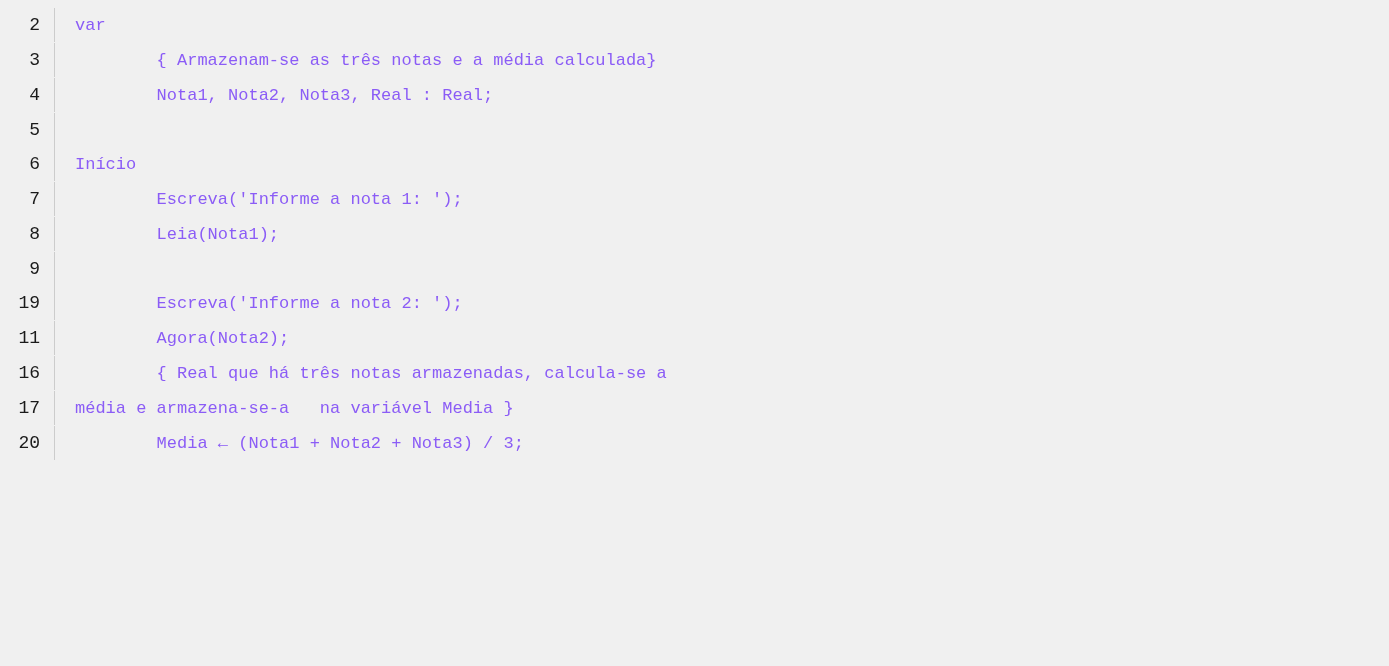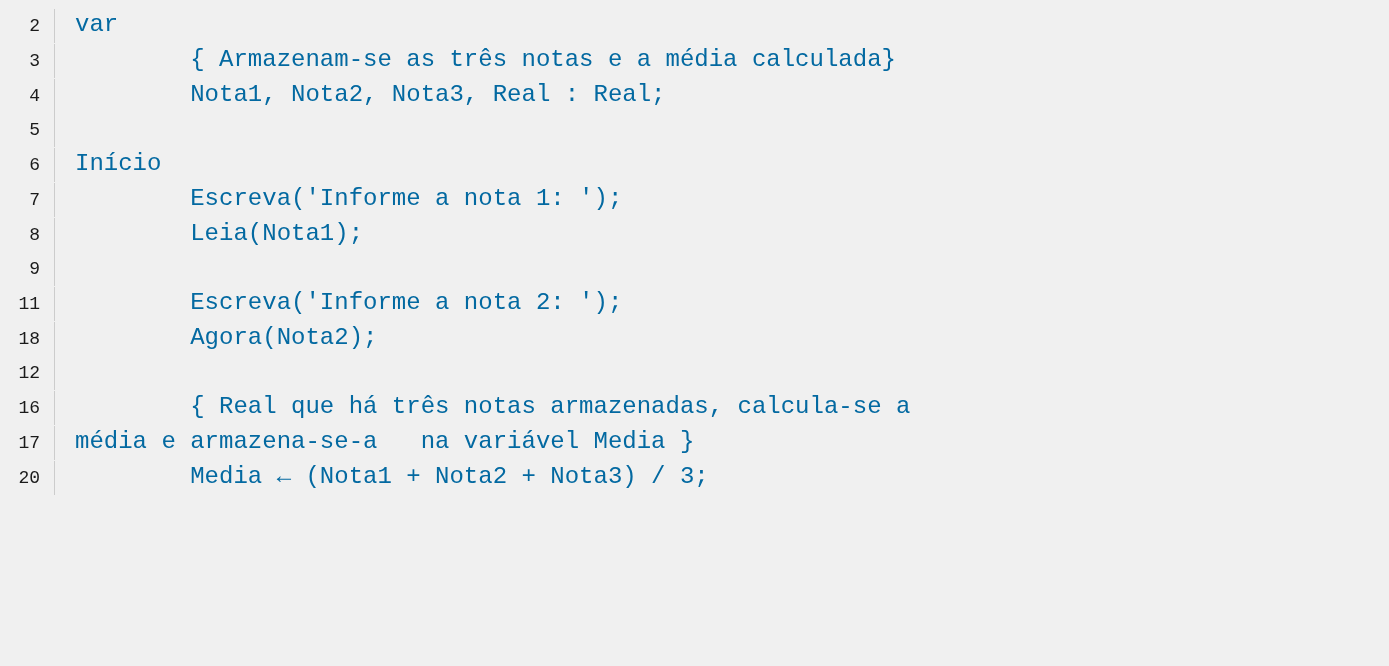--- a/index.html
+++ b/index.html
@@ -53,22 +53,22 @@
       color: #1a1a1a;
       font-family: 'Courier New', Courier, monospace;
       font-size: 18px;
       user-select: none;
       border-right: 1px solid #ccc;
     }
 
     .line-content {
       padding-left: 20px;
       font-family: 'Courier New', Courier, monospace;
-      font-size: 24px;
-      color: #0369a1;
+      font-size: 17px;
+      color: #8b5cf6;
       white-space: pre;
       flex: 1;
     }
 
     @keyframes blink {
       50% { opacity: 0; }
     }
   </style>
 </head>
 <body>
@@ -101,30 +101,26 @@
       </div>
       <div class="code-line">
         <div class="line-number">8</div>
         <div class="line-content">        Leia(Nota1);</div>
       </div>
       <div class="code-line">
         <div class="line-number">9</div>
         <div class="line-content"></div>
       </div>
       <div class="code-line">
-        <div class="line-number">11</div>
+        <div class="line-number">19</div>
         <div class="line-content">        Escreva('Informe a nota 2: ');</div>
       </div>
       <div class="code-line">
-        <div class="line-number">18</div>
+        <div class="line-number">11</div>
         <div class="line-content">        Agora(Nota2);</div>
-      </div>
-      <div class="code-line">
-        <div class="line-number">12</div>
-        <div class="line-content"></div>
       </div>
       <div class="code-line">
         <div class="line-number">16</div>
         <div class="line-content">        { Real que há três notas armazenadas, calcula-se a</div>
       </div>
       <div class="code-line">
         <div class="line-number">17</div>
         <div class="line-content">média e armazena-se-a   na variável Media }</div>
       </div>
       <div class="code-line">

